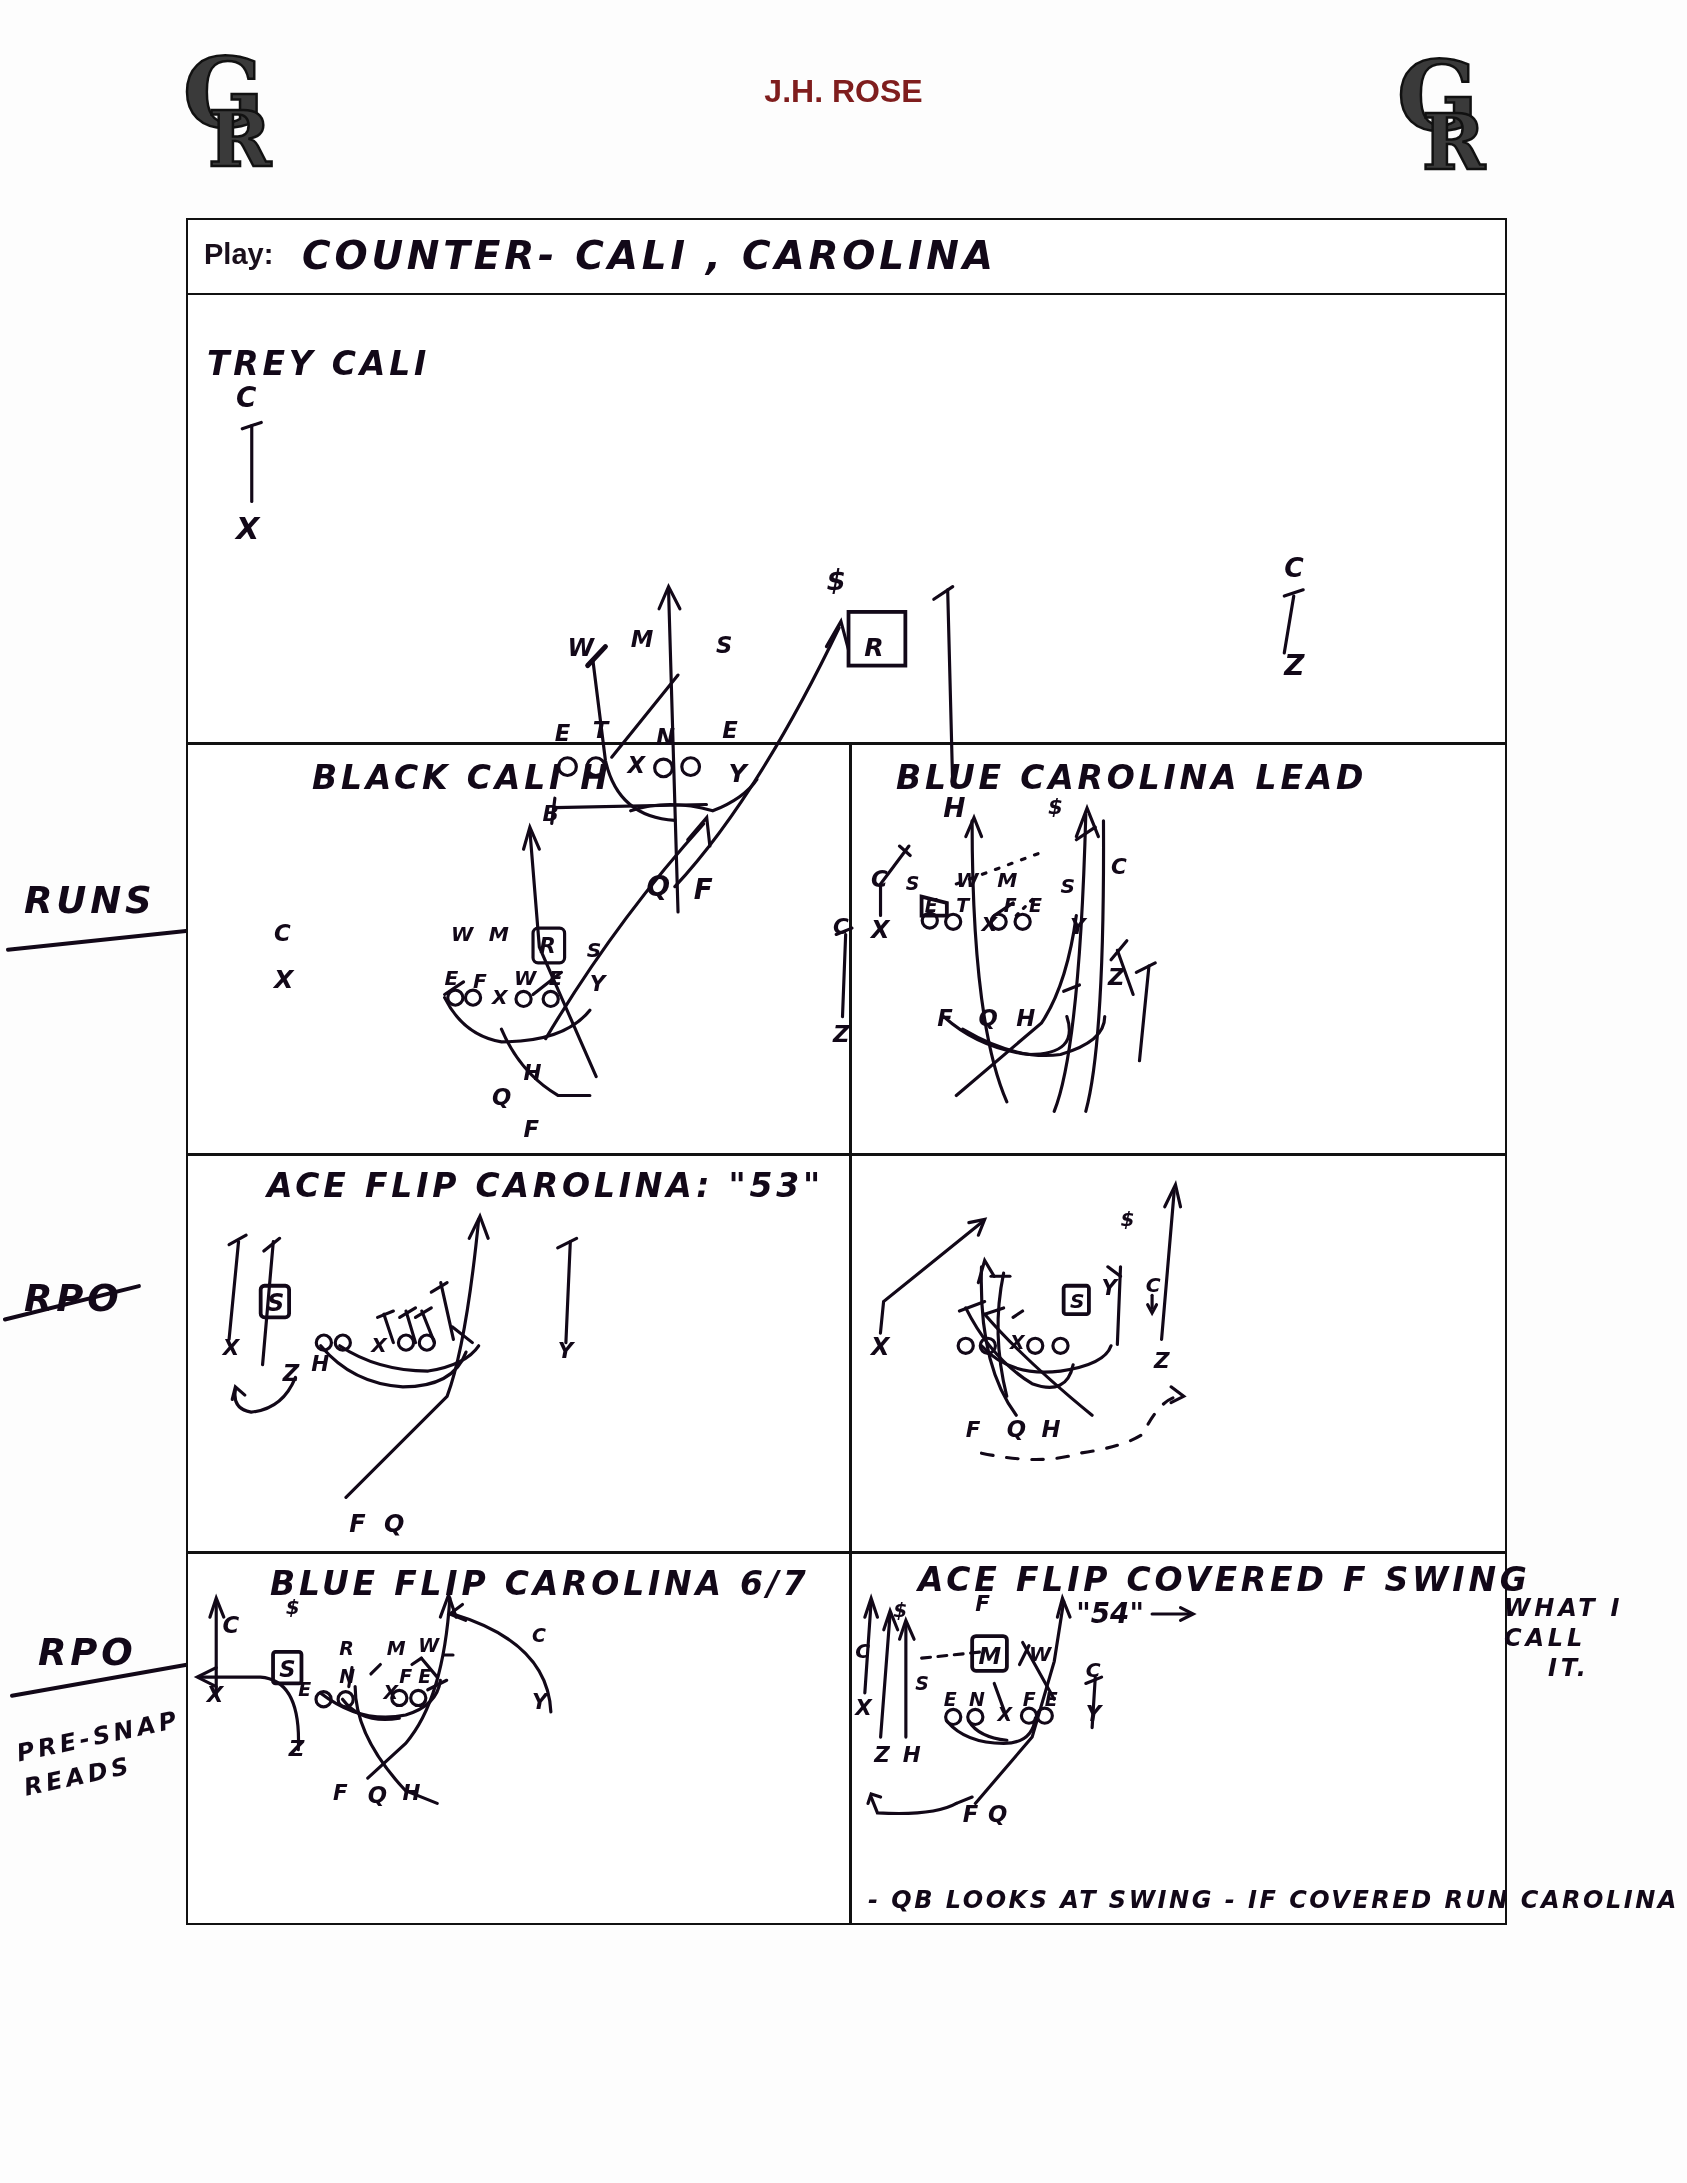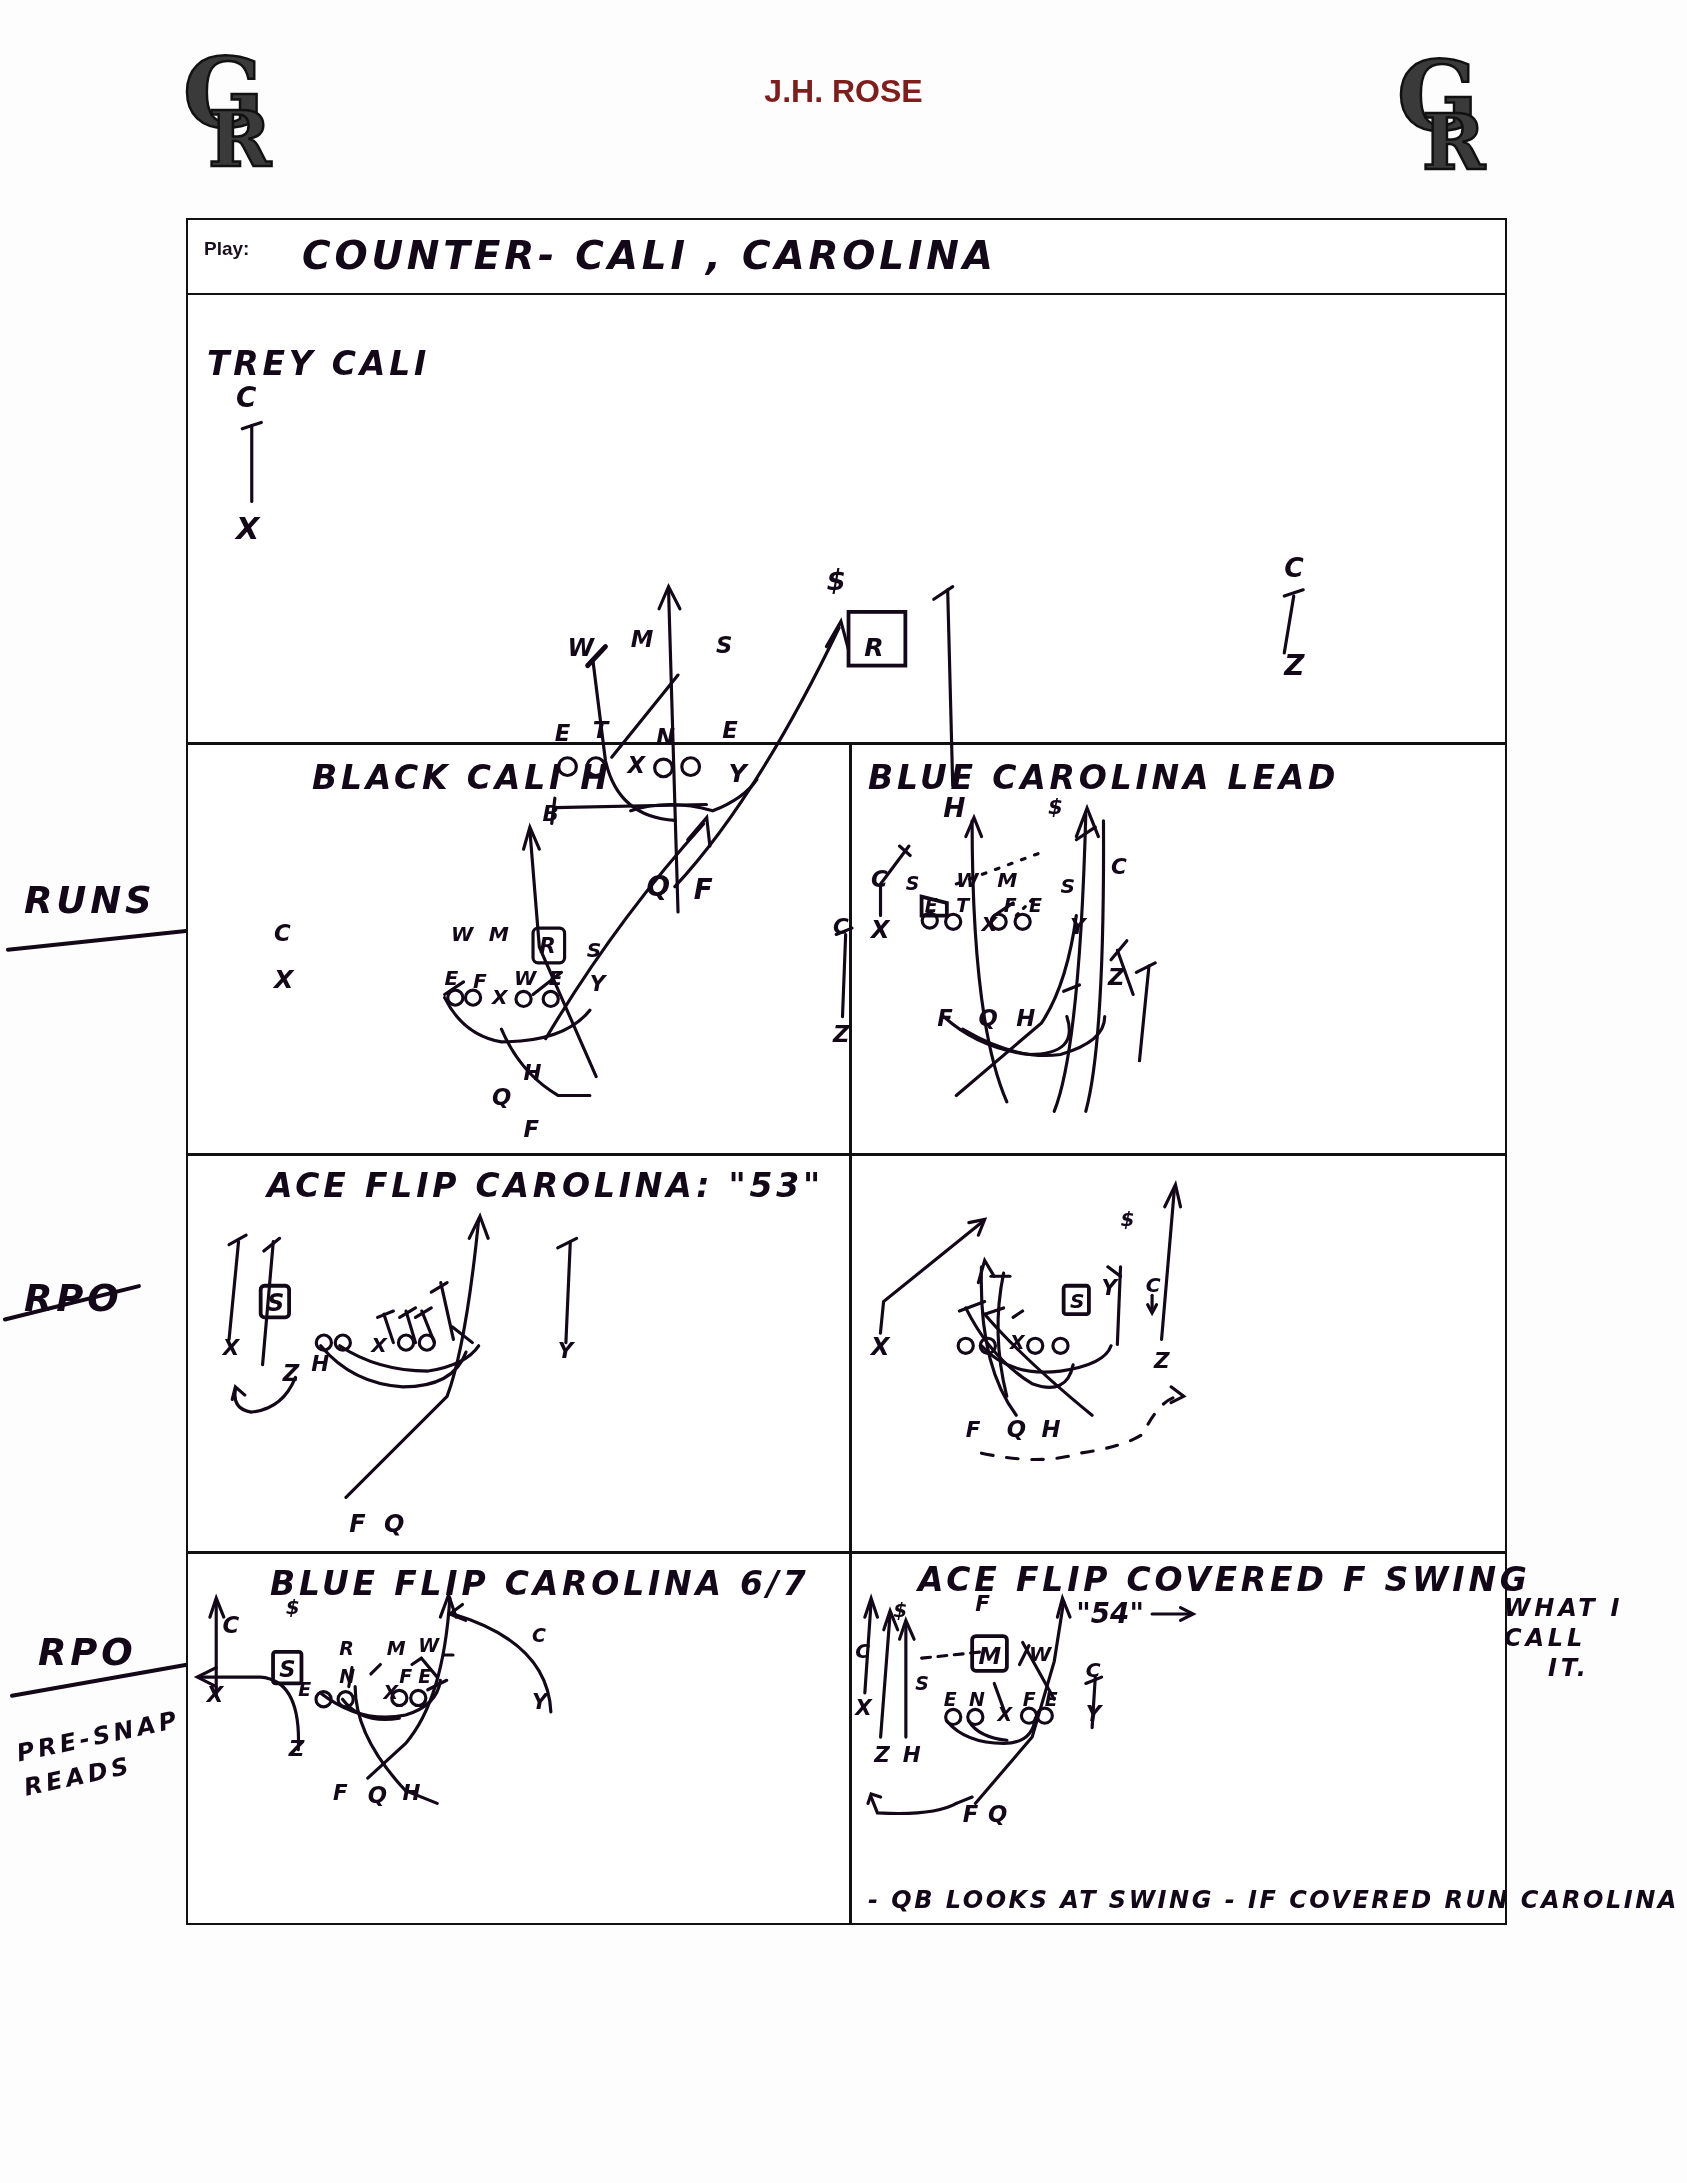--- a/index.html
+++ b/index.html
@@ -8,21 +8,21 @@
   .logo { position: absolute; width: 88px; height: 114px; }
   .logo .g, .logo .r { position: absolute; font-family: "DejaVu Serif", serif; font-weight: bold;
        color: #3a3a3a; -webkit-text-stroke: 2.5px #111; }
   .logo .g { font-size: 95px; left: 0; top: -12.6px; }
   .logo .r { font-size: 76px; left: 25px; top: 44px; }
   .school { position: absolute; left: 0; width: 1687px; top: 73px; text-align: center;
        font-family: "Liberation Sans", sans-serif; font-weight: bold; font-size: 32px; color: #7f1d1d; }
   .sheet { position: absolute; left: 186px; top: 218px; width: 1321px; height: 1707px;
        border: 2.5px solid #111; box-sizing: border-box; background: #fff; }
   .hdr { position: absolute; left: 0; top: 0; right: 0; height: 73px; border-bottom: 2.5px solid #111; }
-  .hdr-label { position: absolute; left: 16px; top: 17.7px; font-size: 19px; font-weight: bold;
+  .hdr-label { position: absolute; left: 16px; top: 17.7px; font-size: 29px; font-weight: bold;
        font-family: "Liberation Sans", sans-serif; }
   .hand { font-family: "DejaVu Sans", sans-serif; font-style: italic; font-weight: bold;
        letter-spacing: 3.8px; color: #120818; }
   .hdr-value { position: absolute; left: 114px; top: 12.6px; font-size: 39px; }
   .cell { position: absolute; box-sizing: border-box; }
   .cell-title { position: absolute; font-size: 33px; white-space: nowrap; }
   .hline { position: absolute; height: 2.5px; background: #111; }
   .vline { position: absolute; width: 2.5px; background: #111; }
   svg.diagram { position: absolute; left: 0; top: 0; overflow: visible; }
   svg text { font-family: "DejaVu Sans", sans-serif; font-style: italic; font-weight: bold; fill: #120818; }
@@ -159,21 +159,21 @@
       <text x="560" y="390" font-size="34">Y</text>
       <text x="945" y="300" font-size="34">C</text>
       <text x="945" y="470" font-size="36">Z</text>
       <text x="455" y="530" font-size="34">H</text>
       <text x="405" y="570" font-size="36">Q</text>
       <text x="455" y="620" font-size="36">F</text>
     </svg>
   </div>
 
   <div class="cell" style="left:664px; top:525px; width:652px; height:408px;">
-    <div class="cell-title hand" style="left:16px; top:12.6px;">BLUE CAROLINA LEAD</div>
+    <div class="cell-title hand" style="left:44px; top:12.6px;">BLUE CAROLINA LEAD</div>
     <svg class="diagram" width="652" height="408" viewBox="0 0 1032 646">
       <g stroke="#120818" stroke-width="5" fill="none" stroke-linecap="round">
         <path d="M 45 270 L 45 220 L 90 160"></path>
           <line x1="75" y1="160" x2="92" y2="175"></line>
         <path d="M 245 565 Q 190 440 190 120"></path>
           <polyline points="180,145 193,115 205,145"></polyline>
         <path d="M 145 430 Q 200 480 280 490 Q 360 490 340 430"></path>
         <path d="M 175 450 Q 260 500 330 490 Q 400 470 400 430"></path>
         <path d="M 165 555 L 300 440 Q 340 380 355 270"></path>
         <path d="M 320 580 Q 360 480 370 110"></path>

